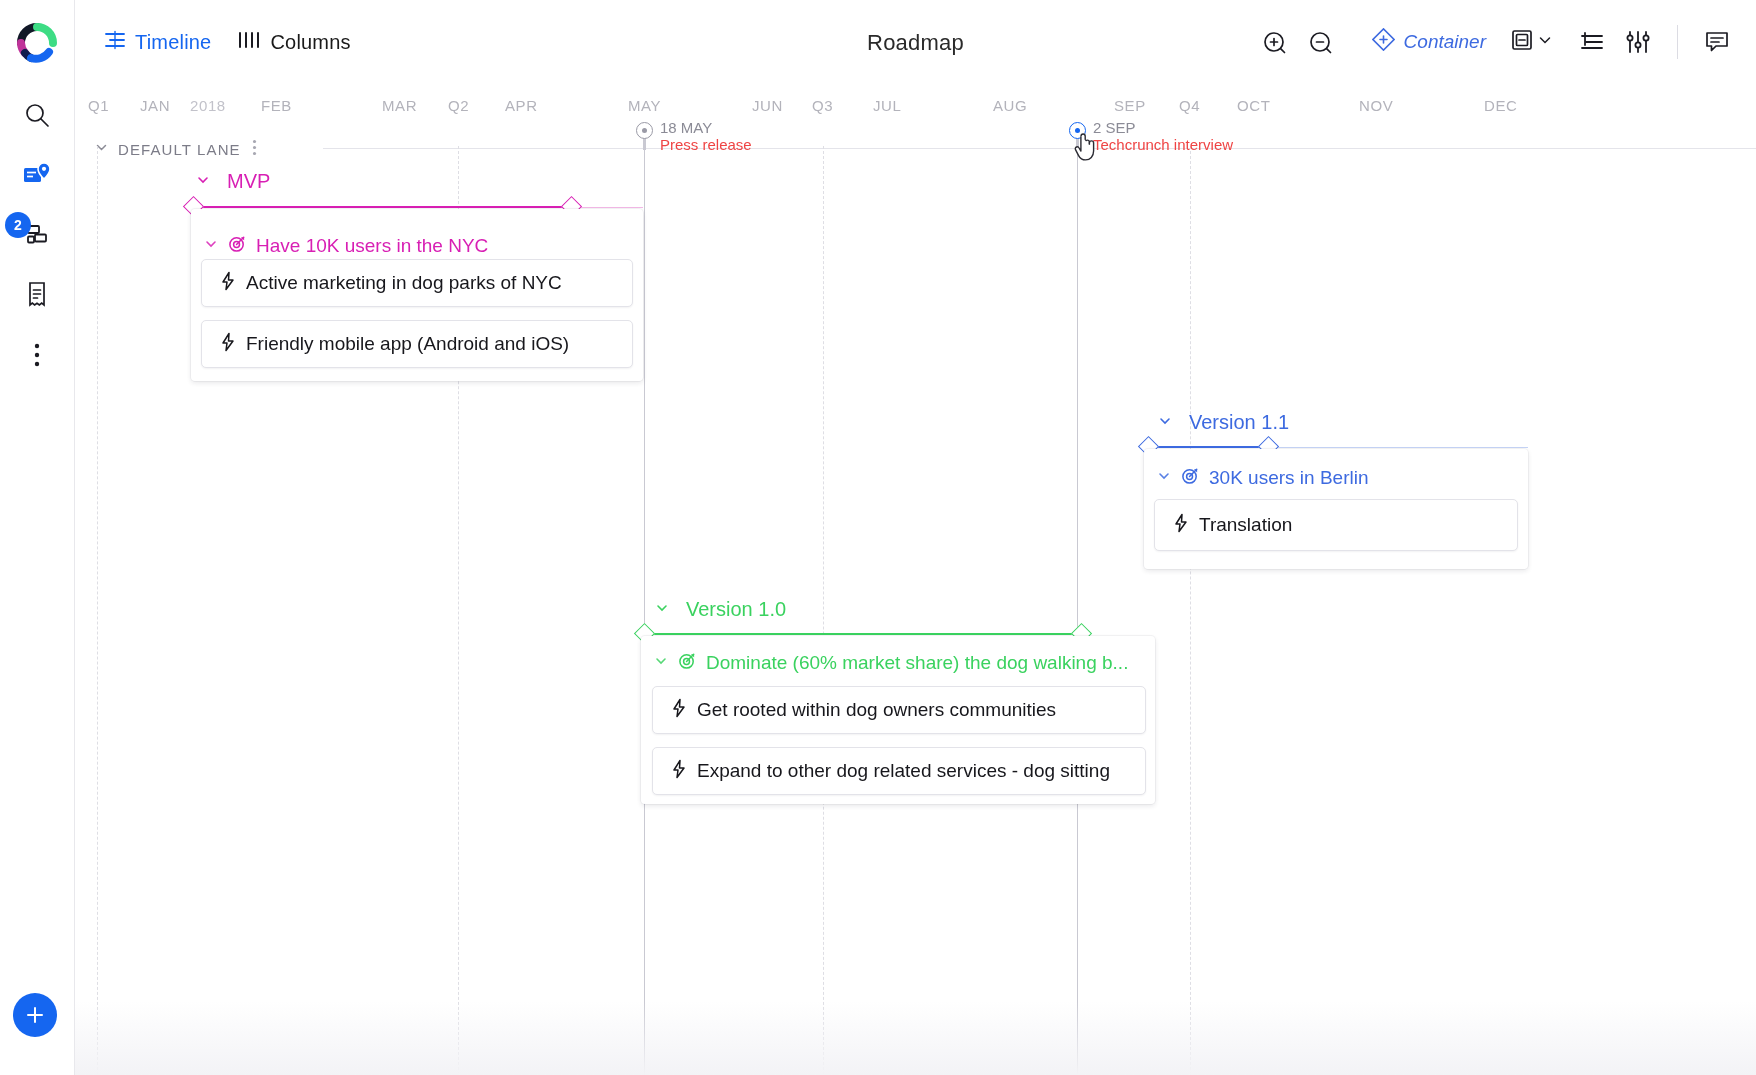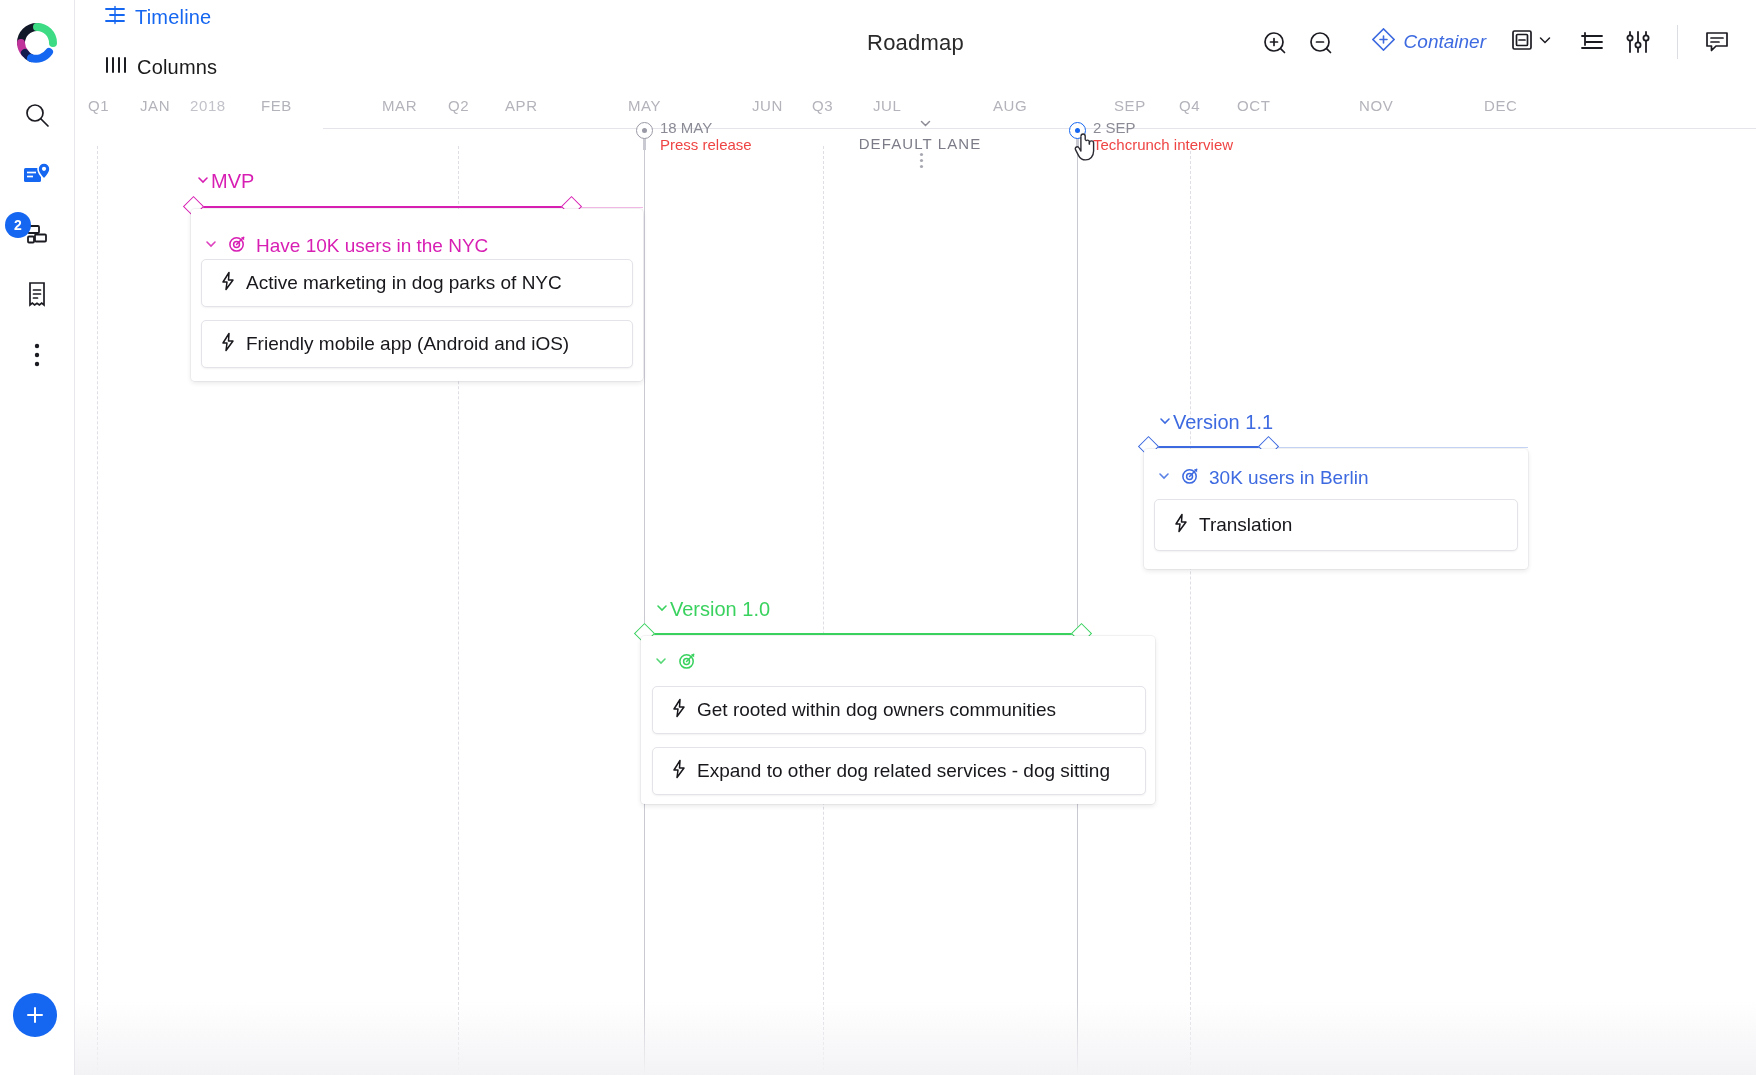--- a/index.html
+++ b/index.html
@@ -41,21 +41,21 @@
     background: #1566f0; border: none; cursor: pointer;
     display: flex; align-items: center; justify-content: center;
   }
 
   
   .topbar {
     position: absolute; left: 75px; top: 0; right: 0; height: 84px;
     background: #ffffff;
     display: flex; align-items: center;
   }
-  .view-tabs { display: flex; align-items: flex-start; gap: 26px; margin-left: 29px; flex-direction: column; }
+  .view-tabs { display: flex; align-items: flex-end; gap: 26px; margin-left: 29px; }
   .vtab { display: flex; align-items: center; gap: 9px; cursor: pointer; }
   .vtab .lbl { font-size: 20px; letter-spacing: .2px; }
   .vtab.active .lbl { color: #1566f0; }
   .vtab.inactive .lbl { color: #1a1a1a; }
 
   .doc-title {
     position: absolute; left: 0; right: 0; top: 30px;
     text-align: center; font-size: 22px; color: #2a2a2a; letter-spacing: .2px;
     pointer-events: none;
   }
@@ -77,22 +77,22 @@
   
   .ruler {
     position: absolute; left: 75px; top: 84px; right: 0; height: 36px;
     font-size: 15px; color: #b3b3bb; letter-spacing: .6px;
   }
   .ruler span { position: absolute; top: 13px; white-space: nowrap; }
   .ruler .yr { color: #c2c2ca; }
 
   
   .lane-head {
-    position: absolute; left: 75px; top: 116px; right: 0; height: 26px;
-    display: flex; align-items: center; flex-direction: column;
+    position: absolute; left: 75px; top: 136px; right: 0; height: 26px;
+    display: flex; align-items: center;
   }
   .lane-chev { margin-left: 19px; color: #8c8c96; }
   .lane-title {
     margin-left: 9px; font-size: 15px; color: #7c7c88; letter-spacing: 1.1px;
   }
   .lane-dots { margin-left: 11px; color: #a8a8b2; font-size: 15px; cursor: pointer; letter-spacing:0; }
   .lane-rule {
     position: absolute; left: 248px; right: 0; top: 12px; height: 1px;
     background: #e4e4ea;
   }
@@ -128,21 +128,21 @@
   }
   .pin .tail {
     position: absolute; left: 7px; top: 16px; width: 3px; height: 12px;
     background: #c9c9d2;
   }
   .cursor-hand { position: absolute; left: 1073px; top: 133px; }
 
   
   .group { position: absolute; }
   .group-label {
-    position: absolute; display: flex; align-items: center; gap: 0;
+    position: absolute; display: flex; align-items: center; gap: 16px;
     font-size: 20px; white-space: nowrap; cursor: pointer;
   }
   .bar-line { position: absolute; height: 2px; }
   .bar-line.faint { height: 1px; }
   .diamond {
     position: absolute; width: 15px; height: 15px;
     transform: rotate(45deg); background: #fff;
     border: 1.7px solid currentColor;
   }
   .panel {
@@ -517,20 +517,21 @@
           </svg>
         </span>
         <span>
           <svg width="19" height="19" viewBox="0 0 20 20" fill="none" stroke="#3ad25f" stroke-width="1.6">
             <circle cx="9" cy="11" r="7"></circle>
               <circle cx="9" cy="11" r="3.1"></circle>
             <line x1="9" y1="11" x2="16.5" y2="3.5" stroke-linecap="round"></line>
             <path d="M13.6 3.4h3.4v3.4z" fill="#3ad25f" stroke="none"></path>
           </svg>
         </span>
+        <span>Dominate (60% market share) the dog walking b...</span>
       </div>
 
       <div class="task" style="left:577px; top:540px; width:494px; height:48px;">
         <span class="bolt">
           <svg width="15" height="20" viewBox="0 0 15 20" fill="none" stroke="#17171c" stroke-width="1.5" stroke-linejoin="round">
             <path d="M9 1.5 3 11h4l-1 7.5L13 9H8.5z"></path>
           </svg>
         </span>
         <span class="t-label">Get rooted within dog owners communities</span>
       </div>

